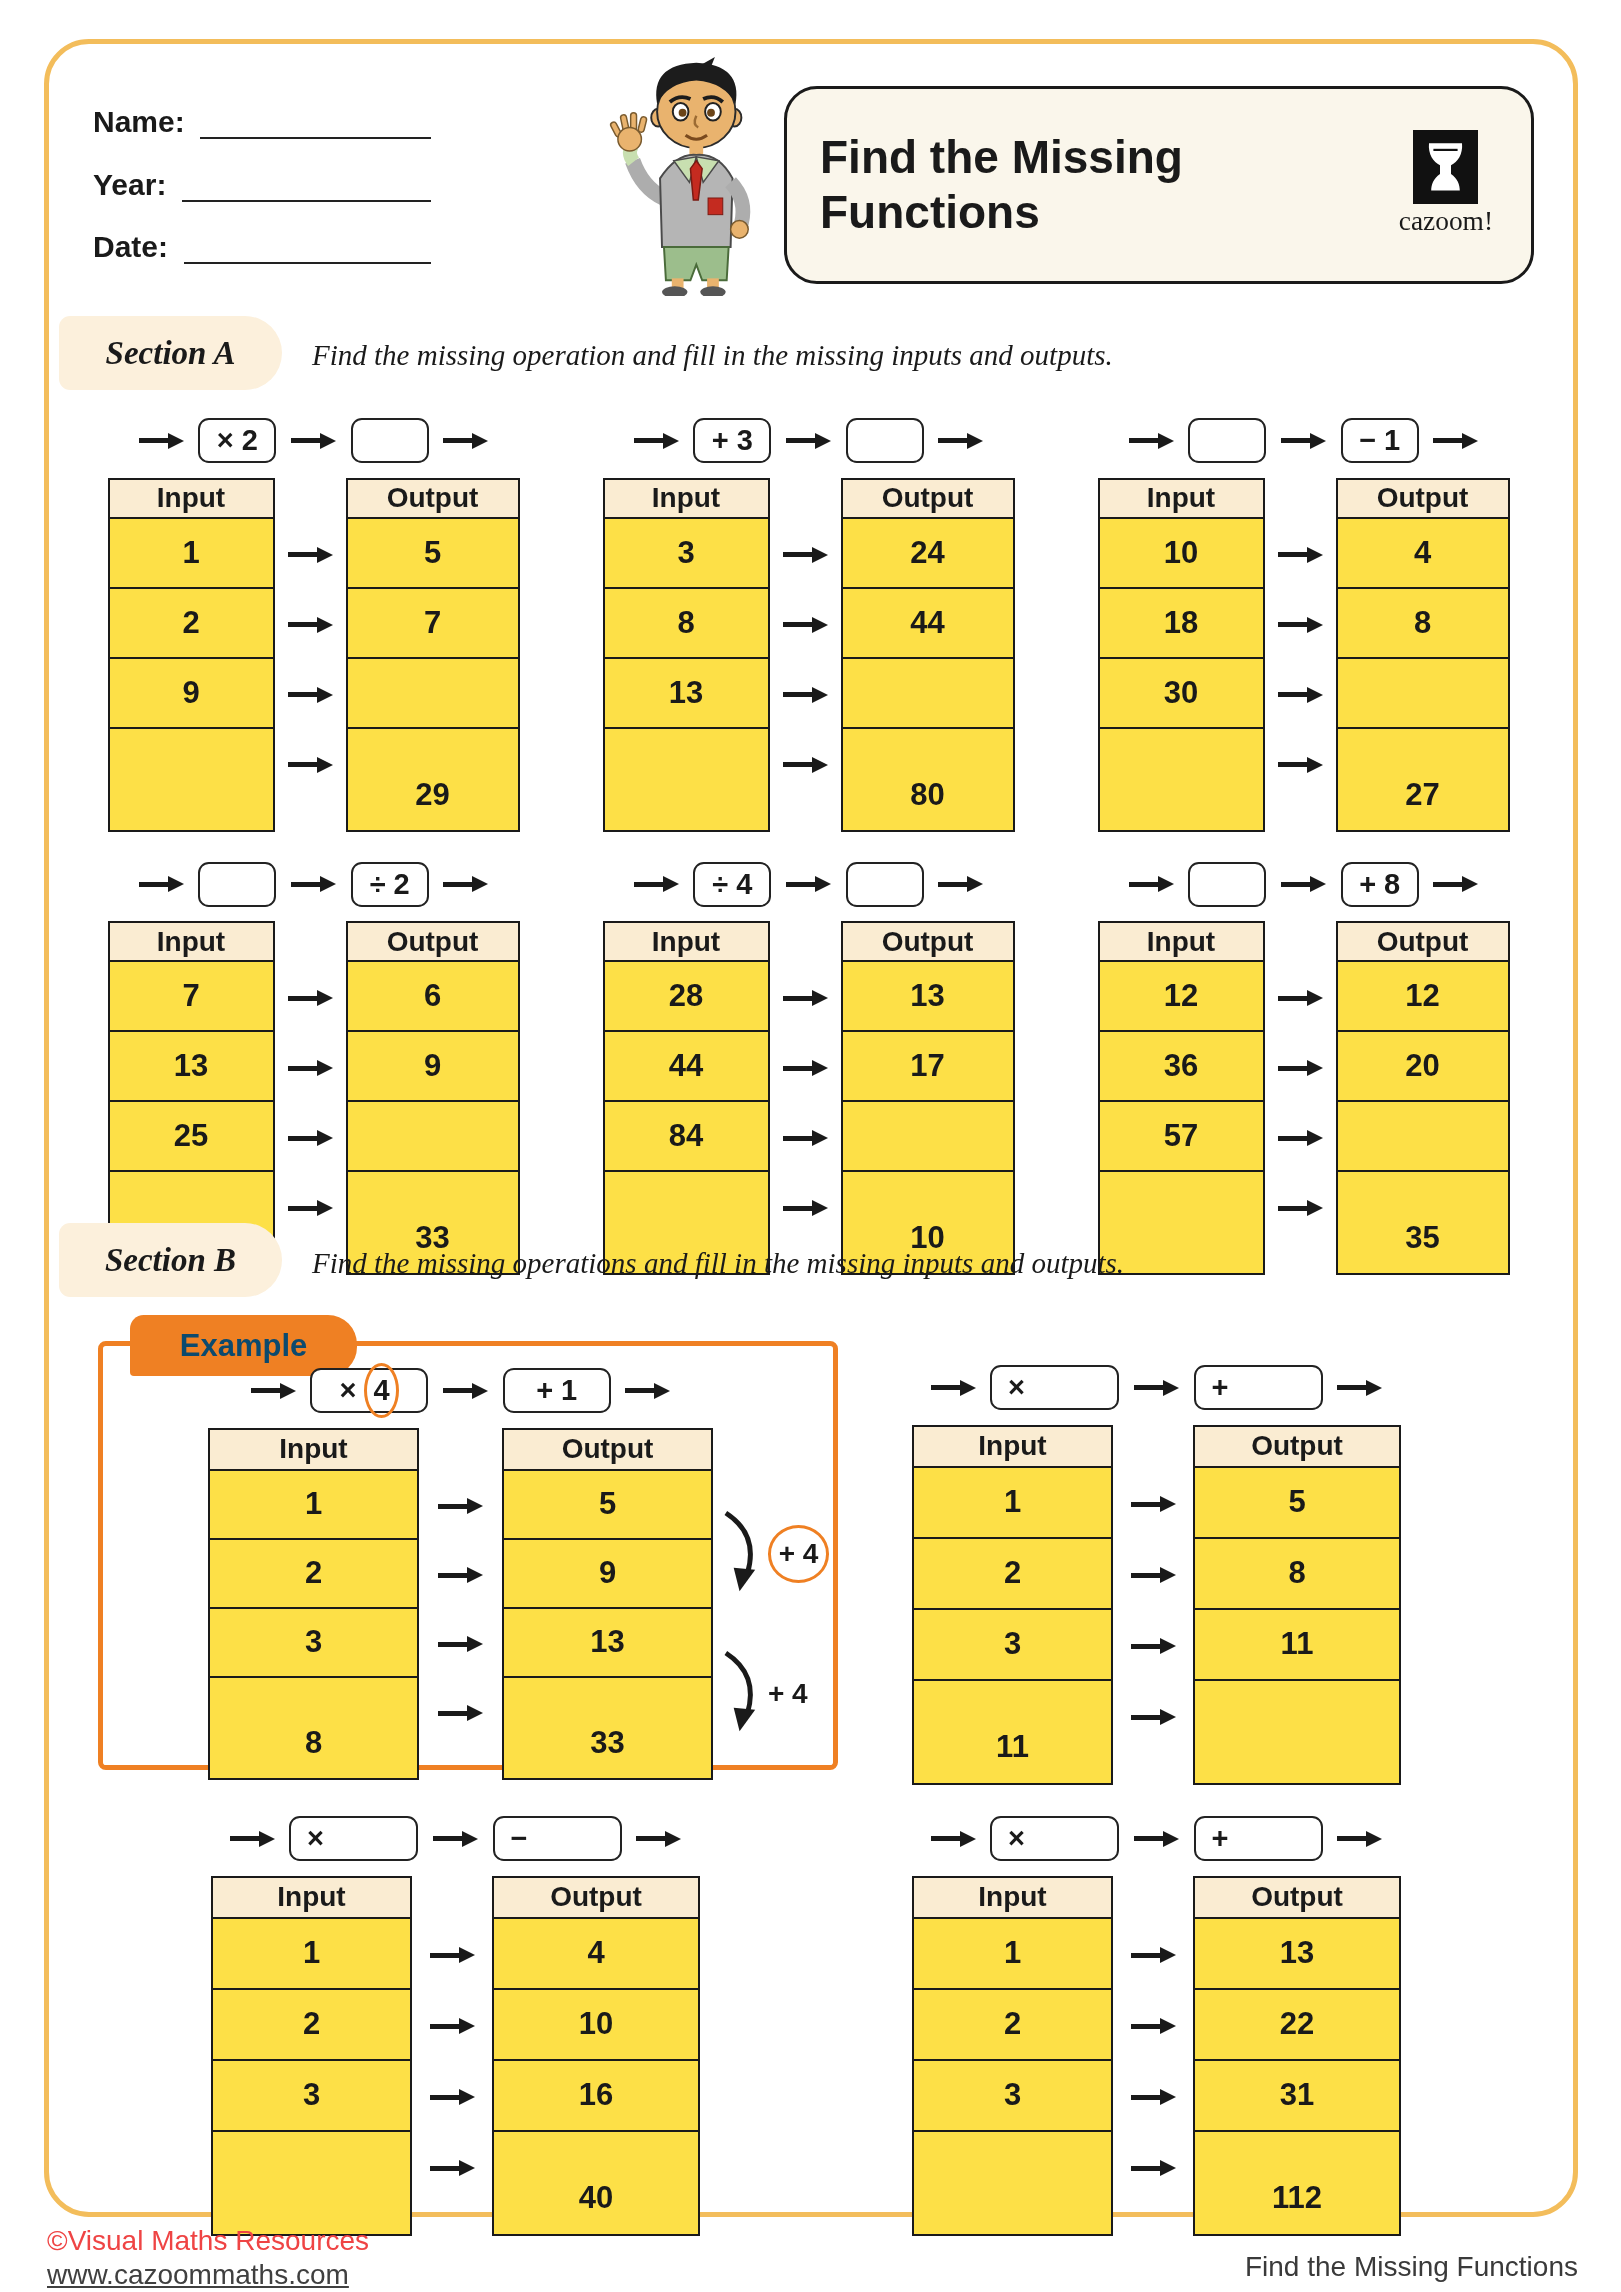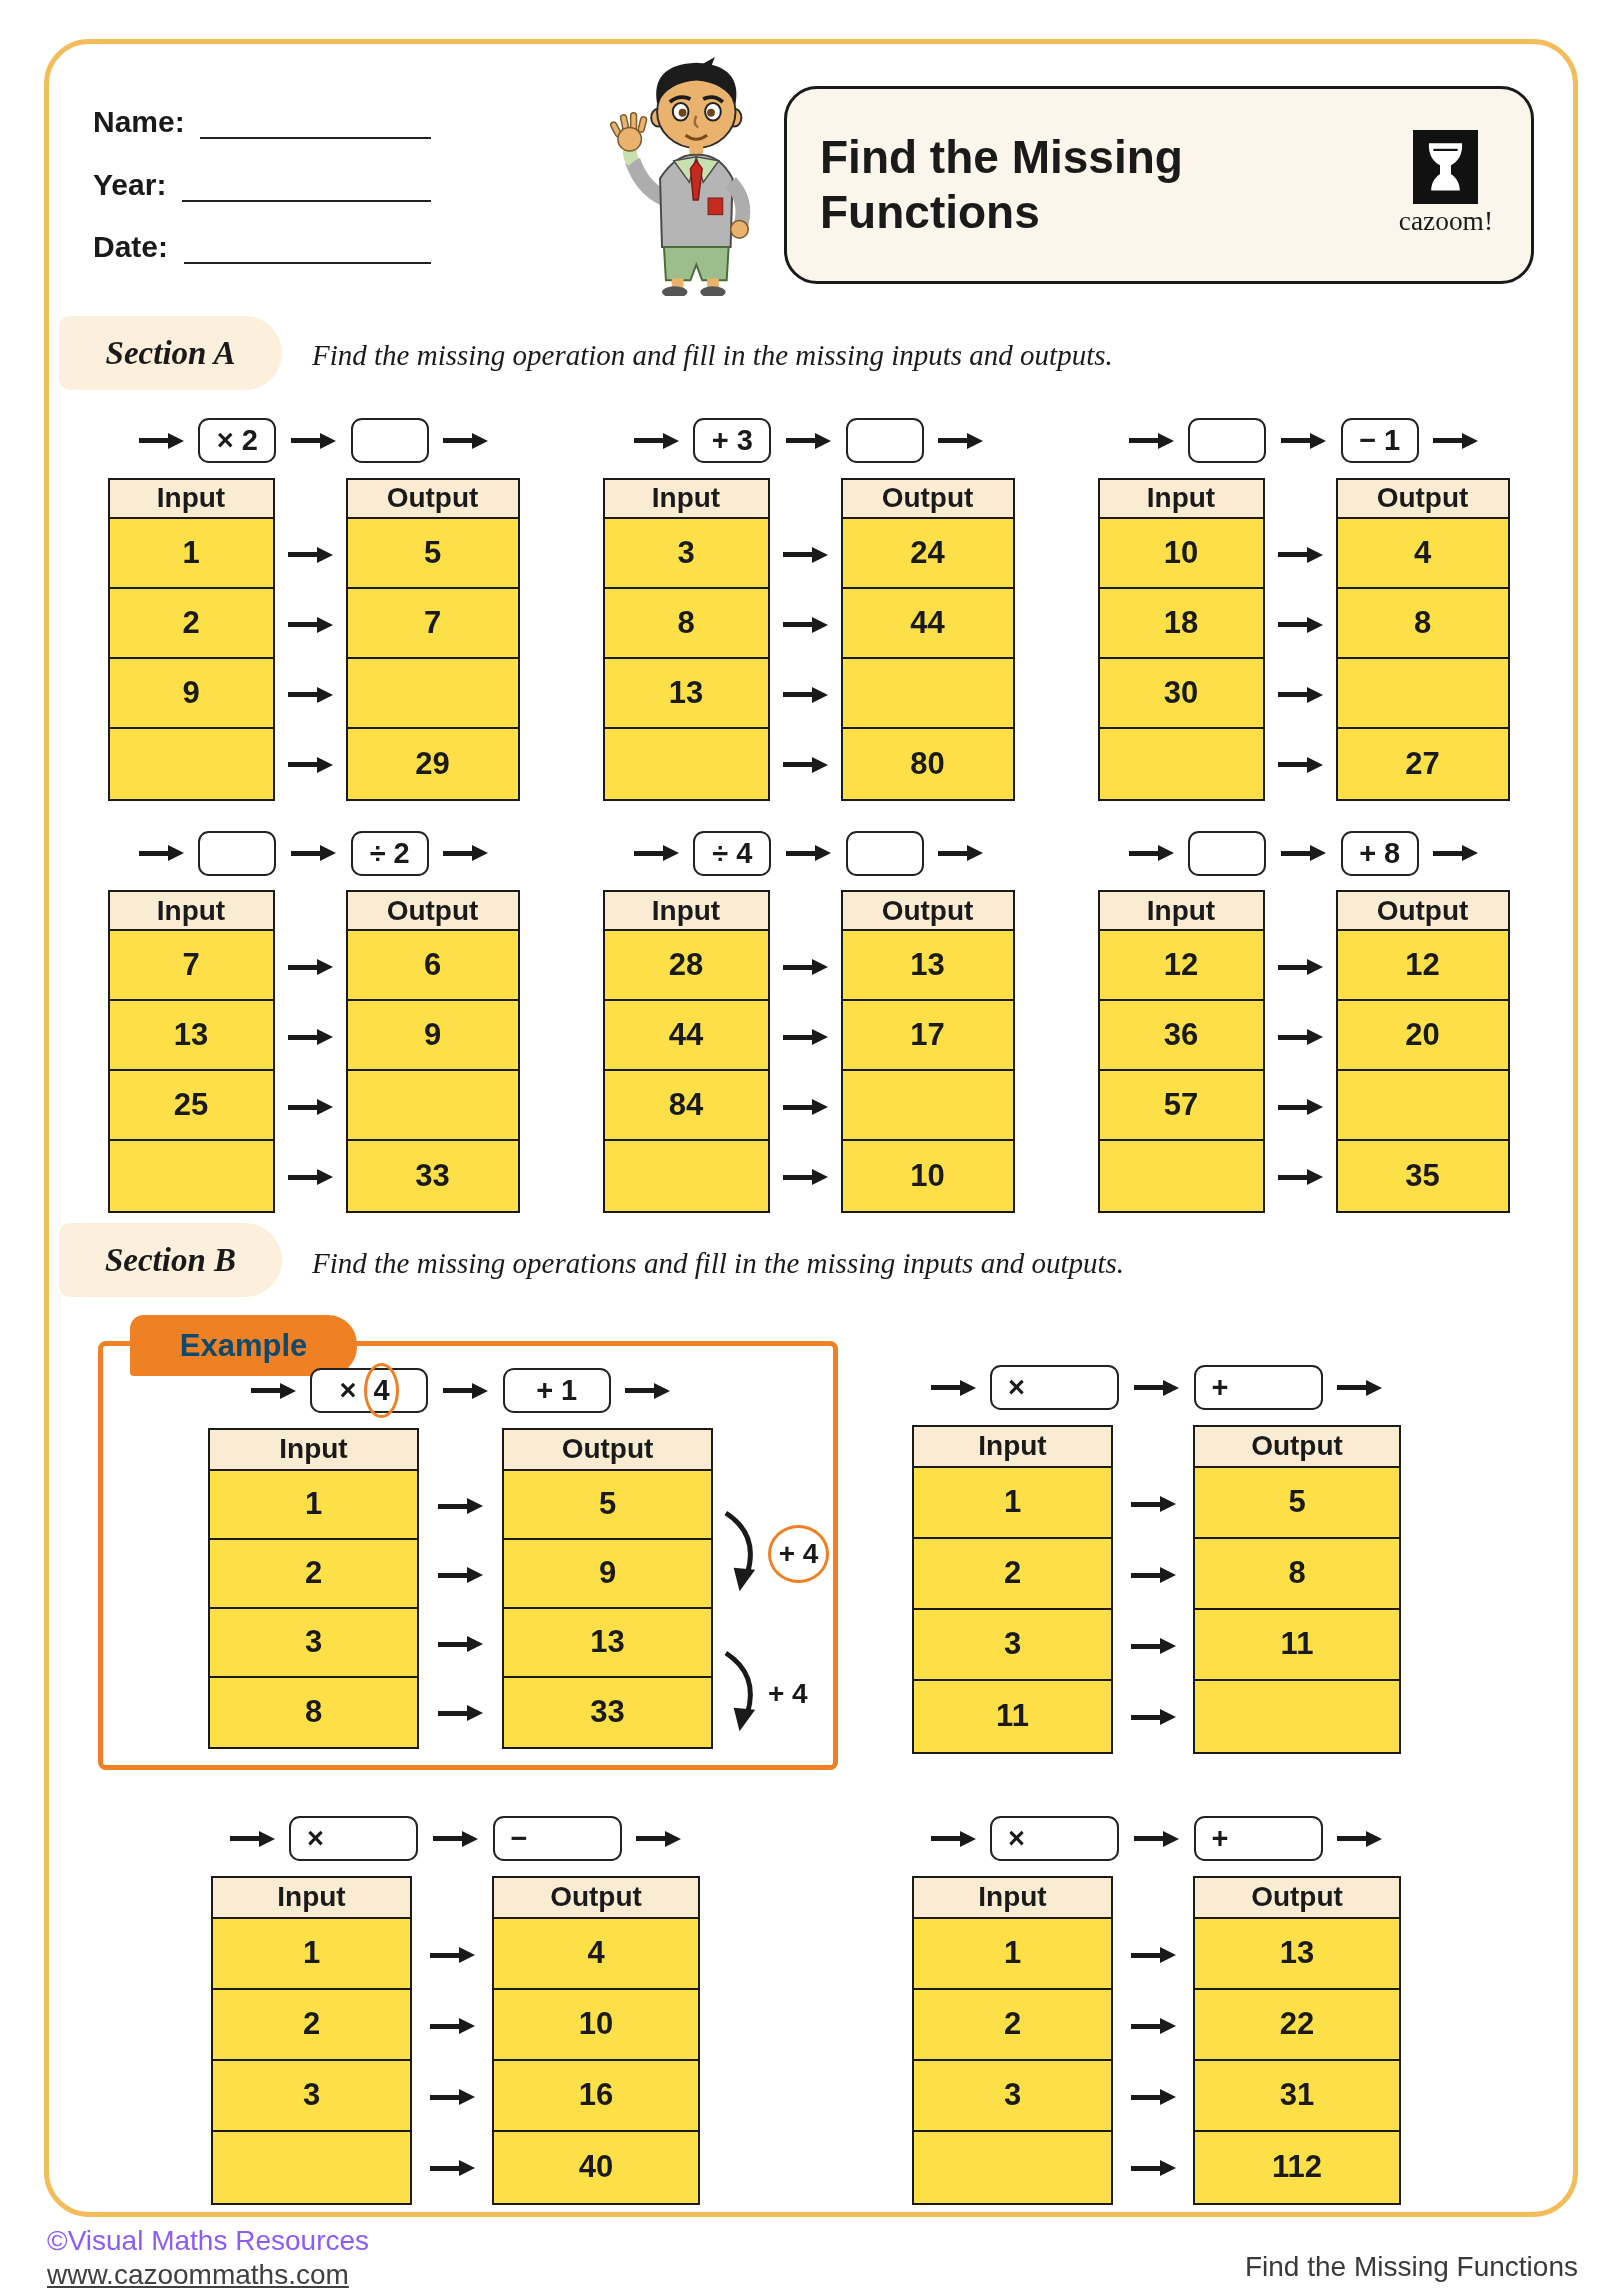--- a/index.html
+++ b/index.html
@@ -39,21 +39,21 @@
   .arr::before{content:"";display:block;width:29px;height:4.9px;background:#1a1a1a;}
   .arr::after{content:"";display:block;width:0;height:0;border-left:16.7px solid #1a1a1a;
               border-top:8.8px solid transparent;border-bottom:8.8px solid transparent;}
   .tables{display:flex;justify-content:center;}
   .io-table{border:2.9px solid #1a1a1a;box-sizing:border-box;background:#fde047;}
   .io-table.input{width:167px;} .io-table.output{width:174px;}
   .io-head{height:39px;background:#FAECD2;border-bottom:2.9px solid #1a1a1a;box-sizing:border-box;
            display:flex;align-items:center;justify-content:center;font-weight:bold;font-size:28px;}
   .io-cell{height:70px;border-bottom:2.9px solid #1a1a1a;box-sizing:border-box;
            display:flex;align-items:center;justify-content:center;font-weight:bold;font-size:31px;}
-  .io-cell:last-child{border-bottom:none;}
+  .io-cell:last-child{border-bottom:none;margin-top:31px;}
   .mid{width:71px;display:flex;flex-direction:column;align-items:center;}
   .mid .spacer{height:42px;}
   .mid .mrow{height:70px;display:flex;align-items:center;}
 
   
   .machine-b{position:absolute;width:549px;}
   .machine-b .op-box{width:129px;justify-content:flex-start;padding-left:15.7px;}
   .machine-b .io-table.input{width:201px;} .machine-b .io-table.output{width:208px;}
   .machine-b .io-head{height:41px;}
   .machine-b .io-cell{height:71px;}
@@ -75,21 +75,21 @@
   .machine-ex .mid{width:83px;}
   .machine-ex .mid .spacer{height:44px;}
   .machine-ex .mid .mrow{height:69px;}
   .circled-val{display:flex;align-items:center;justify-content:center;width:35px;height:55px;
                border:3.9px solid #EF8023;border-radius:50%;margin:-7.8px 0 -7.8px 7.8px;box-sizing:border-box;}
   .ex-annot{position:absolute;display:flex;align-items:center;gap:4.9px;}
   .annot-label{font-weight:bold;font-size:28px;}
   .annot-label.circled{border:3.9px solid #EF8023;border-radius:50%;padding:9.8px 7.8px;}
 
   
-  .footer-copy{position:absolute;left:47px;top:2225px;font-size:28px;color:#8b5cf6;}
+  .footer-copy{position:absolute;left:47px;top:2225px;font-size:28px;color:#ef4444;}
   .footer-url{position:absolute;left:47px;top:2259px;font-size:28px;color:#404040;
               text-decoration:underline;cursor:pointer;}
   .footer-title{position:absolute;right:43px;top:2251px;font-size:28px;color:#3a3a3a;}
 </style>
 </head>
 <body>
 
 <div class="page">
   <div class="frame"></div>
 

